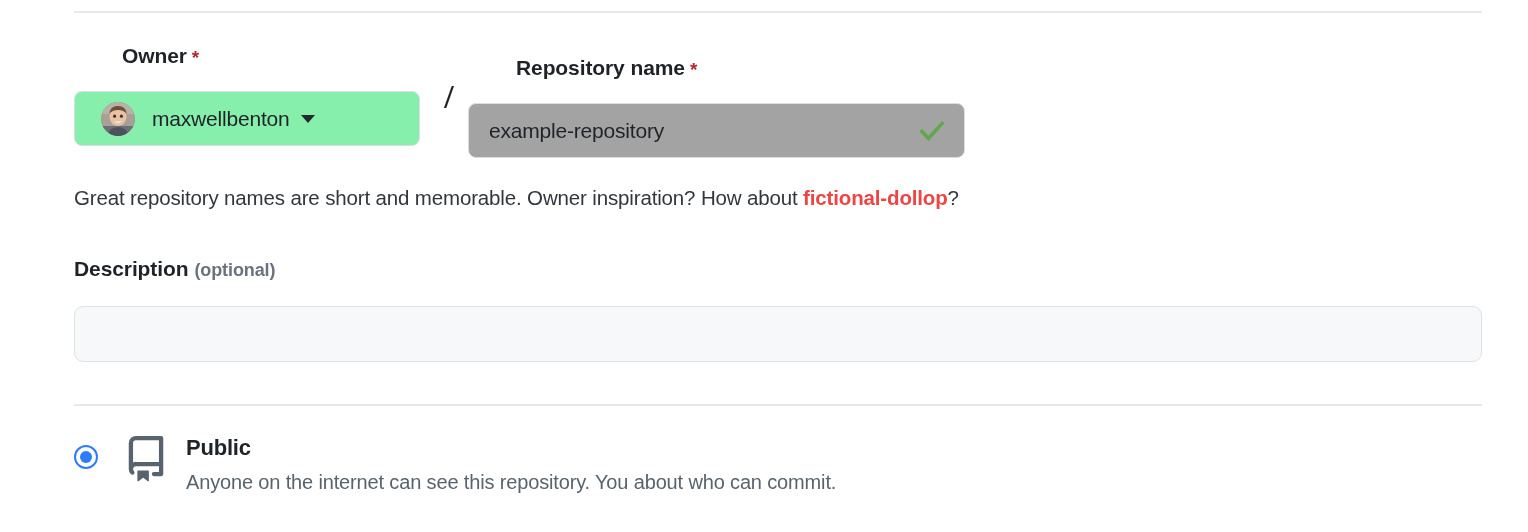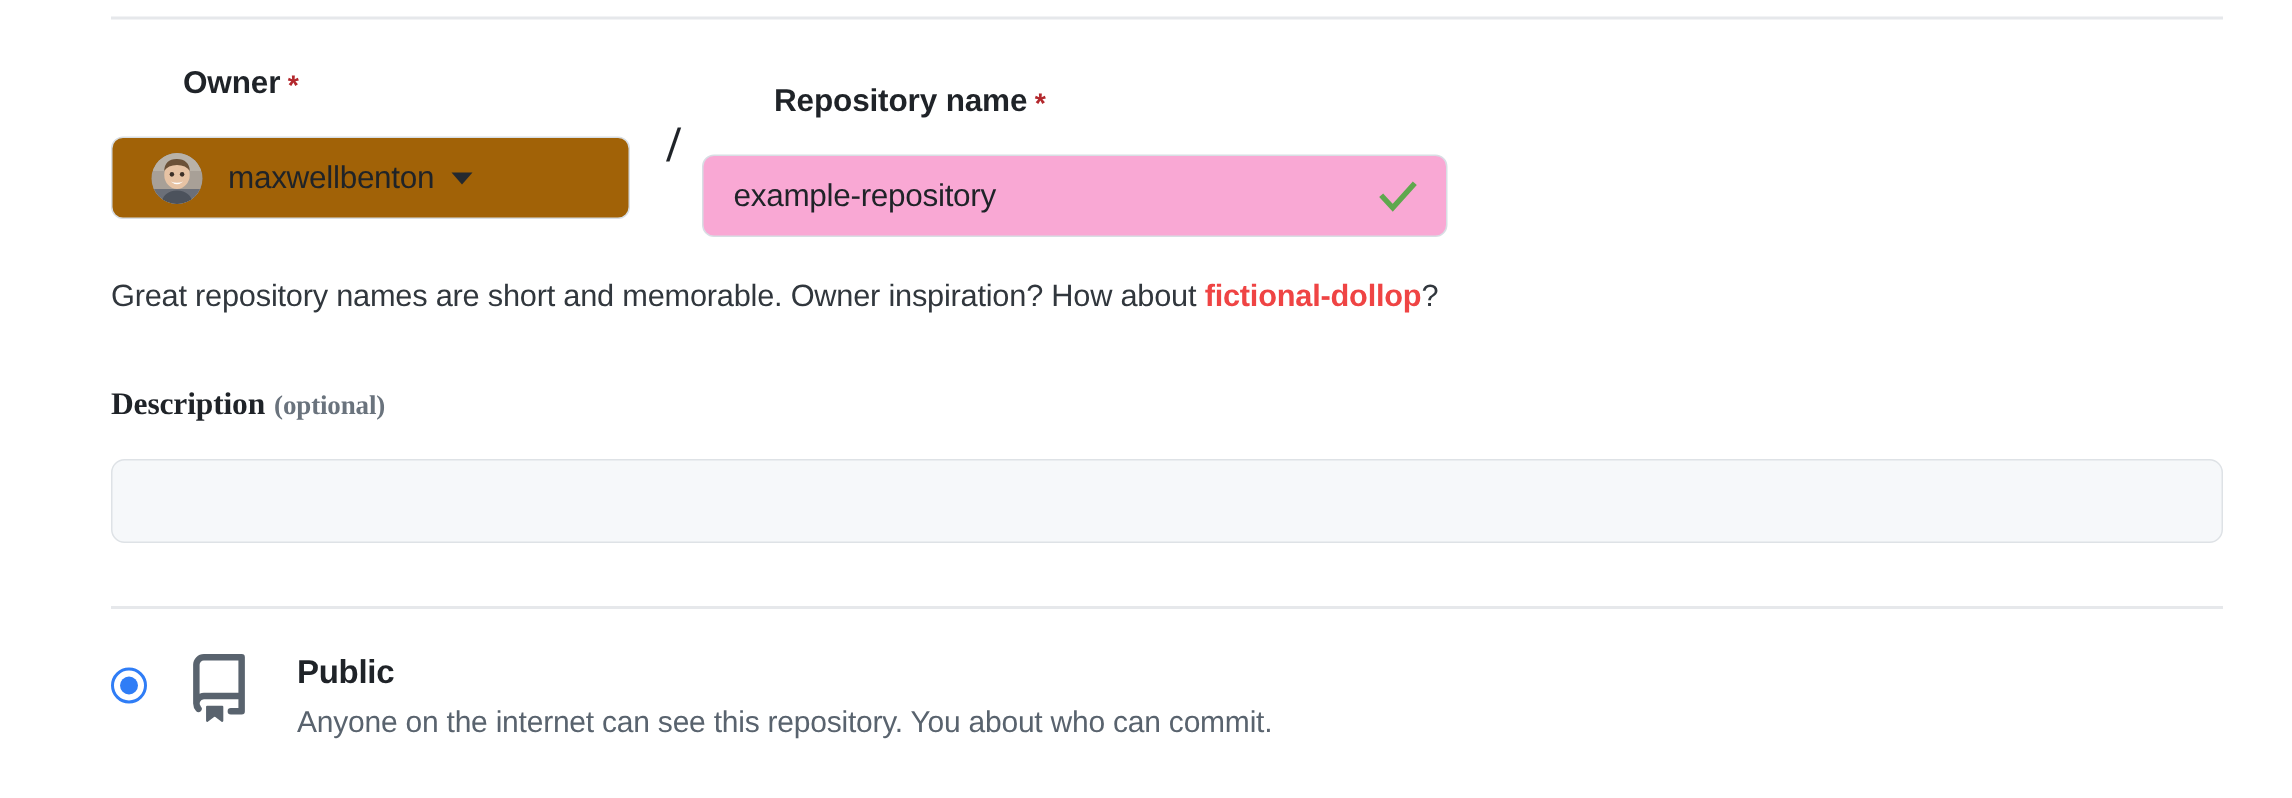--- a/index.html
+++ b/index.html
@@ -69,21 +69,21 @@
     position: absolute;
     left: 394px;
     top: 12px;
   }
 
   .owner-btn {
     margin-top: 24px;
     width: 346px;
     height: 55px;
     box-sizing: border-box;
-    background: #a16207;
+    background: #86efac;
     border: 1px solid #d8dee4;
     border-radius: 8px;
     display: flex;
     align-items: center;
     padding: 0 14px 0 26px;
     cursor: pointer;
   }
   .avatar {
     width: 34px;
     height: 34px;
@@ -126,21 +126,21 @@
     font-weight: 700;
     color: #1f2328;
     font-family: "Liberation Serif", serif;
   }
 
   .repo-input-wrap {
     margin-top: 24px;
     width: 497px;
     height: 55px;
     box-sizing: border-box;
-    background: #f9a8d4;
+    background: #a3a3a3;
     border: 1px solid #d8dee4;
     border-radius: 8px;
     display: flex;
     align-items: center;
     padding: 0 18px 0 20px;
   }
   .repo-input {
     flex: 1 1 auto;
     border: 0;
     outline: none;
@@ -180,21 +180,20 @@
   
   .desc-label {
     position: absolute;
     left: 74px;
     top: 257px;
     font-size: 21px;
     font-weight: 700;
     color: #1f2328;
     letter-spacing: -0.1px;
     white-space: nowrap;
-    font-family: Liberation Serif, serif;
   }
   .optional {
     color: #6a737d;
     font-size: 18px;
     font-weight: 700;
     margin-left: 6px;
   }
 
   .desc-input {
     position: absolute;
@@ -245,21 +244,21 @@
   }
   .repo-icon {
     flex: 0 0 auto;
     width: 46px;
     height: 46px;
     margin-left: 25px;
     margin-top: 4px;
     color: #59636e;
   }
   .vis-text {
-    margin-left: 29px;
+    margin-left: 17px;
     padding-top: 2px;
   }
   .vis-title {
     font-size: 22px;
     font-weight: 700;
     color: #1f2328;
     letter-spacing: -0.2px;
     line-height: 1.25;
   }
   .vis-desc {

